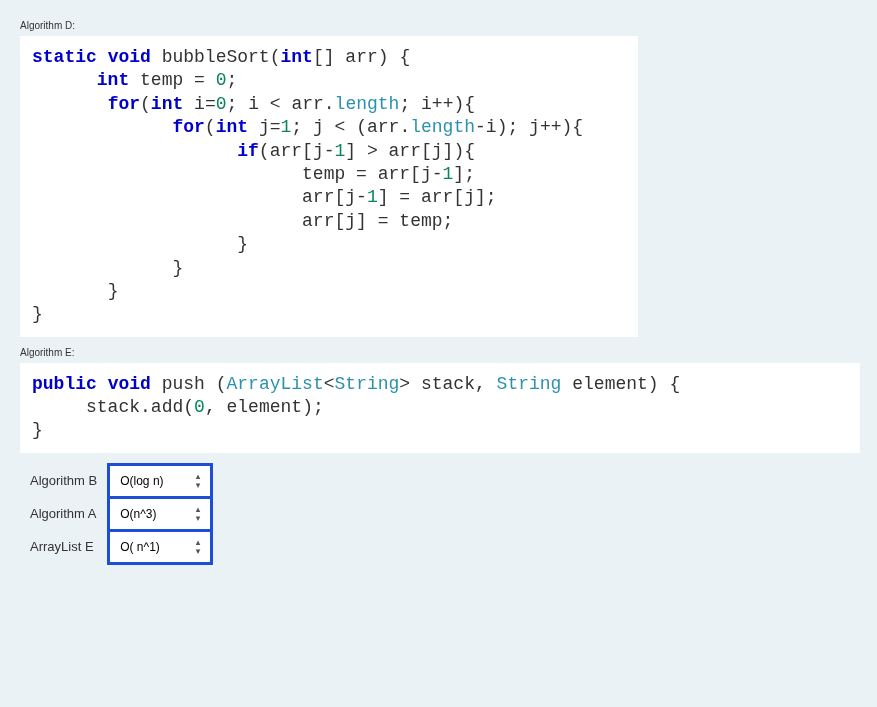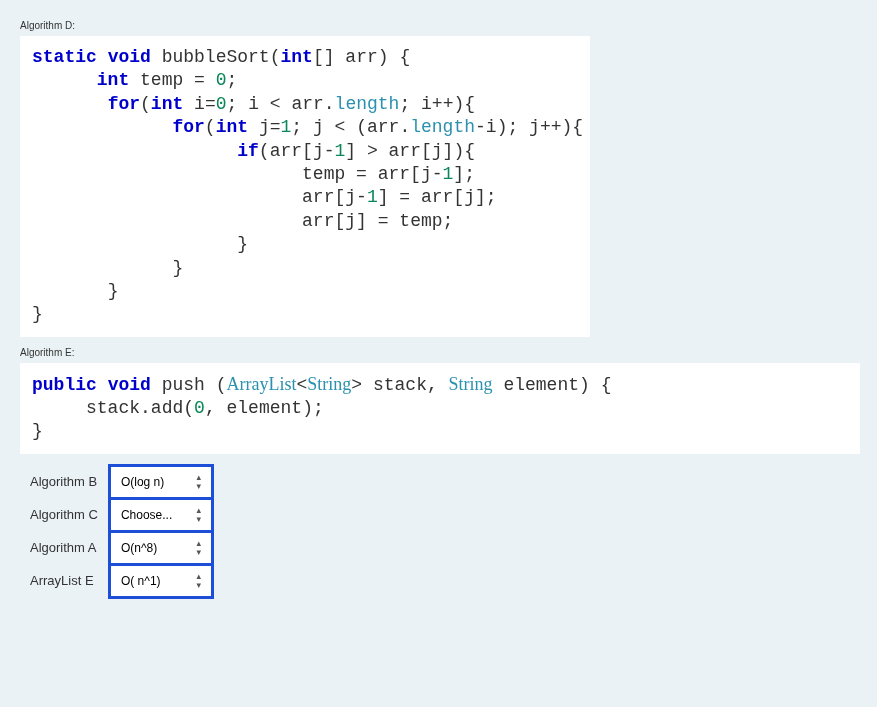--- a/index.html
+++ b/index.html
@@ -21,30 +21,30 @@
     .code-block {
       background-color: #ffffff;
       padding: 10px 12px;
       margin-bottom: 10px;
       font-family: 'Consolas', 'Courier New', monospace;
       font-size: 18px;
       line-height: 1.3;
       white-space: pre;
     }
     .code-block-d {
-      width: 570px;
+      width: 618px;
     }
     .code-block-e {
       width: 840px;
     }
     .kw-modifier { color: #0000cc; font-weight: bold; }
     .kw-type { color: #0000cc; font-weight: bold; }
     .kw-control { color: #0000cc; font-weight: bold; }
     .method-name { color: #333; }
-    .type-ref { color: #2b91af; font-family: Liberation Serif, serif; }
+    .type-ref { color: #2b91af; }
     .bracket { color: #333; }
     .number { color: #098658; }
     .identifier { color: #333; }
     .prop { color: #2b91af; }
     .operator { color: #333; }
     .answer-table {
       border-collapse: collapse;
       margin-top: 10px;
     }
     .answer-table td {
@@ -105,33 +105,24 @@
       <tr>
     <td class="label-cell">Algorithm B</td>
     <td>
       <div class="select-container">
         <span class="select-text">O(log n)</span>
         <span class="select-caret">▴<br>▾</span>
       </div>
     </td>
   </tr>
   <tr>
-    <td class="label-cell">Algorithm C</td>
-    <td>
-      <div class="select-container">
-        <span class="select-text">Choose...</span>
-        <span class="select-caret">▴<br>▾</span>
-      </div>
-    </td>
-  </tr>
-  <tr>
     <td class="label-cell">Algorithm A</td>
     <td>
       <div class="select-container">
-        <span class="select-text">O(n^8)</span>
+        <span class="select-text">O(n^3)</span>
         <span class="select-caret">▴<br>▾</span>
       </div>
     </td>
   </tr>
   <tr>
     <td class="label-cell">ArrayList E</td>
     <td>
       <div class="select-container">
         <span class="select-text">O( n^1)</span>
         <span class="select-caret">▴<br>▾</span>

